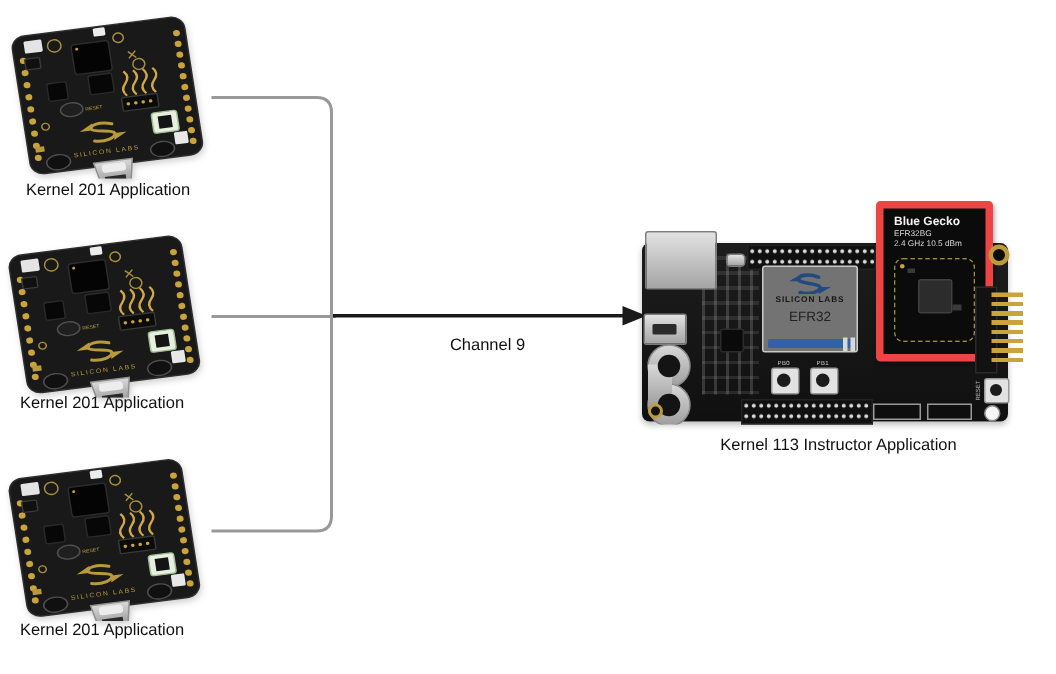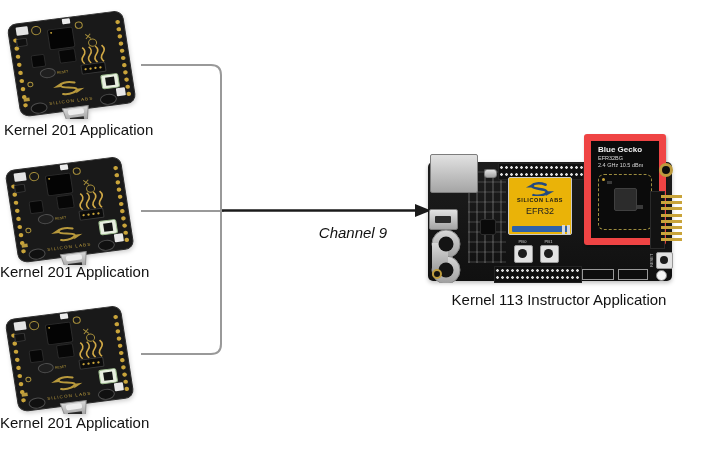--- a/index.html
+++ b/index.html
@@ -1,19 +1,19 @@
 <!DOCTYPE html>
 <html><head>
 <meta charset="utf-8">
 <style>
   html,body{margin:0;padding:0;background:#fff;}
   .canvas{position:relative;width:704px;height:449px;background:#fff;overflow:hidden;
           font-family:"Liberation Sans",sans-serif;color:#111;}
   .abs{position:absolute;}
-  .caption{font-size:15px;color:#111;text-align:center;white-space:nowrap;}
+  .caption{font-size:11px;color:#111;text-align:center;white-space:nowrap;}
   .small-board svg{filter:drop-shadow(1px 2px 2px rgba(0,0,0,0.18));}
   
   .pcb{background:linear-gradient(180deg,#1d1d1d,#101010);border-radius:5px;
        box-shadow:0 2px 4px rgba(0,0,0,.25);}
   .silver{background:linear-gradient(180deg,#e2e2e2,#a5a5a5);border:1px solid #7d7d7d;border-radius:2px;}
   .pinrow{background-color:#101010;border:1px solid #232323;
           background-image:radial-gradient(circle at 2.5px 3.5px,#dcdcdc 1px,rgba(0,0,0,0) 1.6px);
           background-size:5px 7px;}
   .goldpins{background:repeating-linear-gradient(180deg,#c9a43a 0 3px,rgba(0,0,0,0) 3px 6.2px);}
   .chip{background:#0a0a0a;border:1px solid #2a2a2a;border-radius:2px;}
@@ -138,21 +138,21 @@
   </div>
   <div class="abs caption" style="left:0px;top:263px;width:136px;">Kernel 201 Application</div>
 
   <div class="abs small-board" style="left:4px;top:296px;">
     <svg width="150" height="118" viewBox="0 -8 150 130" preserveAspectRatio="none">
         <use href="#thunderboard"></use>
       </svg>
   </div>
   <div class="abs caption" style="left:0px;top:414px;width:136px;">Kernel 201 Application</div>
 
-  <div class="abs caption" style="left:310px;top:224px;width:86px;font-style:italic;">Channel 9</div>
+  <div class="abs caption" style="left:282px;top:224px;width:86px;">Channel 9</div>
 
   <div class="abs" style="left:428px;top:133px;width:266px;height:160px;">
 
     <div class="abs pcb" style="left:0;top:29px;width:244px;height:119px;"></div>
 
     <div class="abs texture" style="left:40px;top:36px;width:38px;height:94px;"></div>
     <div class="abs silver" style="left:2px;top:21px;width:46px;height:37px;"></div>
     <div class="abs silver" style="left:1px;top:76px;width:27px;height:19px;">
       <div class="abs" style="left:5px;top:6px;width:16px;height:7px;background:#2b2b2b;border-radius:1px;"></div>
     </div>
@@ -164,21 +164,21 @@
       <circle cx="22" cy="15" r="7.5" fill="#141414"></circle>
       <circle cx="22" cy="41" r="7.5" fill="#141414"></circle>
     </svg>
 
     <div class="abs pinrow" style="left:70px;top:30px;width:84px;height:15px;"></div>
     <div class="abs pinrow" style="left:66px;top:133px;width:86px;height:15px;"></div>
 
     <div class="abs chip" style="left:52px;top:86px;width:14px;height:14px;"></div>
     <div class="abs silver" style="left:56px;top:36px;width:11px;height:7px;border-radius:3px;"></div>
 
-    <div class="abs" style="left:80px;top:44px;width:62px;height:56px;background:#eab308;border:1px solid #c9c9c9;border-radius:2px;">
+    <div class="abs" style="left:80px;top:44px;width:62px;height:56px;background:#737373;border:1px solid #c9c9c9;border-radius:2px;">
       <svg style="display:block;margin:3px auto 0;" width="30" height="15" viewBox="0 0 30 16">
         <g stroke="#234a80" fill="none" stroke-linecap="round">
           <path d="M21,4 C13,1 6,3 7,6 C8,9 21,8 22,11 C23,14 15,17 8,15" stroke-width="2.6"></path>
           <path d="M0,7 L9,2 L8,7 Z" fill="#234a80" stroke="none"></path>
           <path d="M30,11 L21,16 L22,11 Z" fill="#234a80" stroke="none"></path>
         </g>
       </svg>
       <div style="font-size:5.5px;font-weight:bold;letter-spacing:.6px;text-align:center;color:#151515;margin-top:1px;">SILICON LABS</div>
       <div style="font-size:9px;text-align:center;color:#222;margin-top:3px;">EFR32</div>
       <div style="position:absolute;left:3px;right:3px;bottom:2px;height:6px;background:#2f62a8;border-radius:1px;"></div>
@@ -191,21 +191,21 @@
     <div class="abs tinylbl" style="left:112px;top:106px;width:17px;">PB1</div>
     <div class="abs btn" style="left:112px;top:112px;width:17px;height:16px;">
         <div class="dot"></div>
       </div>
 
     <div class="abs" style="left:134px;top:92px;">
       <div style="position:absolute;left:0;top:0;width:3px;height:9px;background:#d8d8d8;"></div>
       <div style="position:absolute;left:5px;top:0;width:3px;height:9px;background:#d8d8d8;"></div>
     </div>
 
-    <div class="abs" style="left:156px;top:1px;width:68px;height:97px;background:#0b0b0b;border:7px solid #ef4444;
+    <div class="abs" style="left:156px;top:1px;width:68px;height:97px;background:#0b0b0b;border:5px solid #ef4444;
                 border-radius:3px;box-shadow:1px 2px 3px rgba(0,0,0,.3);">
       <div style="font-size:8px;font-weight:bold;color:#f2f2f2;margin:4px 0 0 7px;">Blue Gecko</div>
       <div style="font-size:5.5px;color:#d8d8d8;margin:1px 0 0 7px;">EFR32BG</div>
       <div style="font-size:5.5px;color:#d8d8d8;margin:1px 0 0 7px;">2.4 GHz 10.5 dBm</div>
       <div style="position:absolute;left:7px;top:33px;width:52px;height:54px;border:1px dashed #9c8c3f;border-radius:6px;">
         <div style="position:absolute;left:15px;top:13px;width:21px;height:21px;background:#2c2c2c;border:1px solid #404040;border-radius:2px;"></div>
         <div style="position:absolute;left:8px;top:6px;width:5px;height:3px;background:#3a3a3a;"></div>
         <div style="position:absolute;left:38px;top:30px;width:6px;height:4px;background:#3a3a3a;"></div>
         <div style="position:absolute;left:3px;top:3px;width:3px;height:3px;border-radius:50%;background:#c9a43a;"></div>
       </div>

